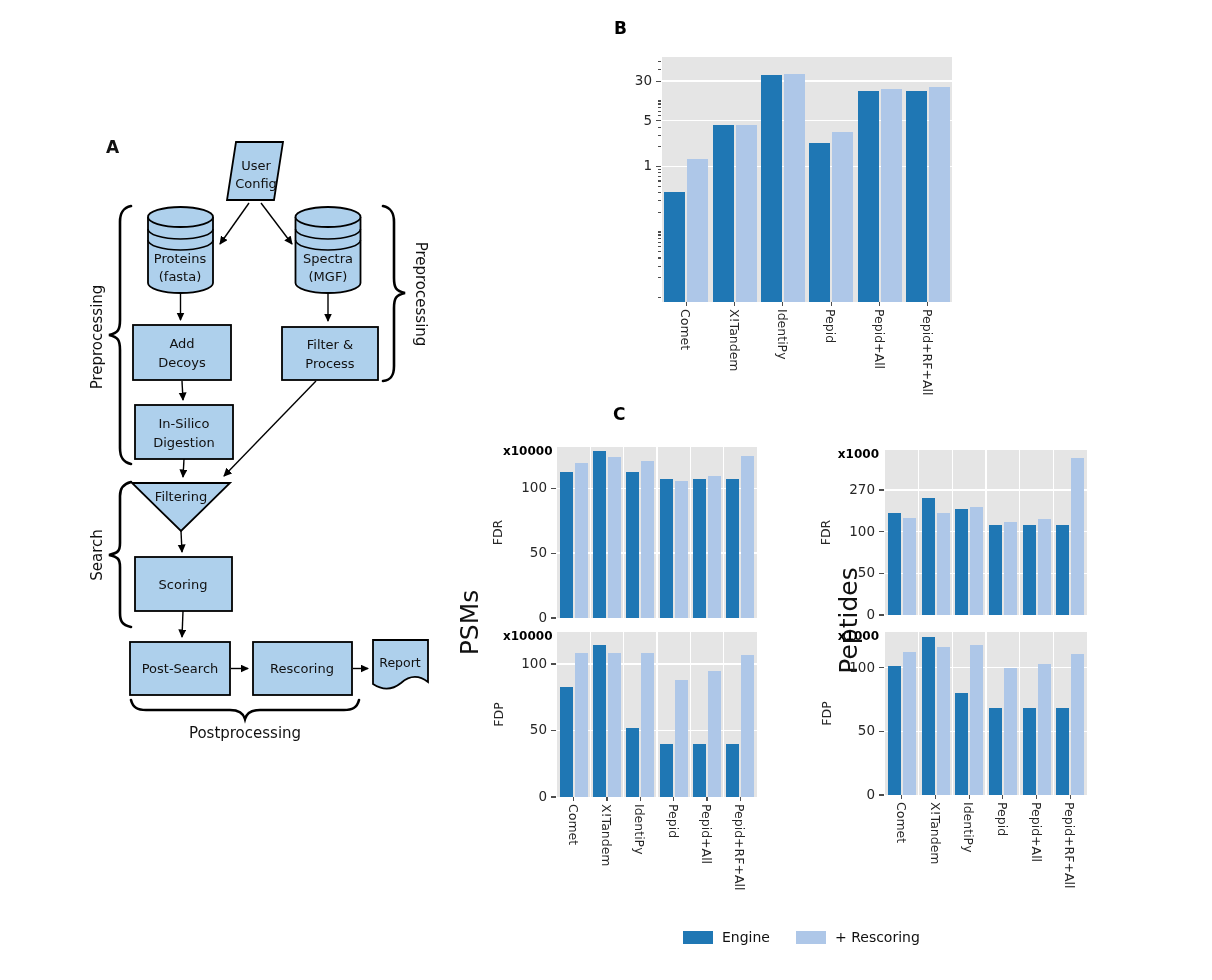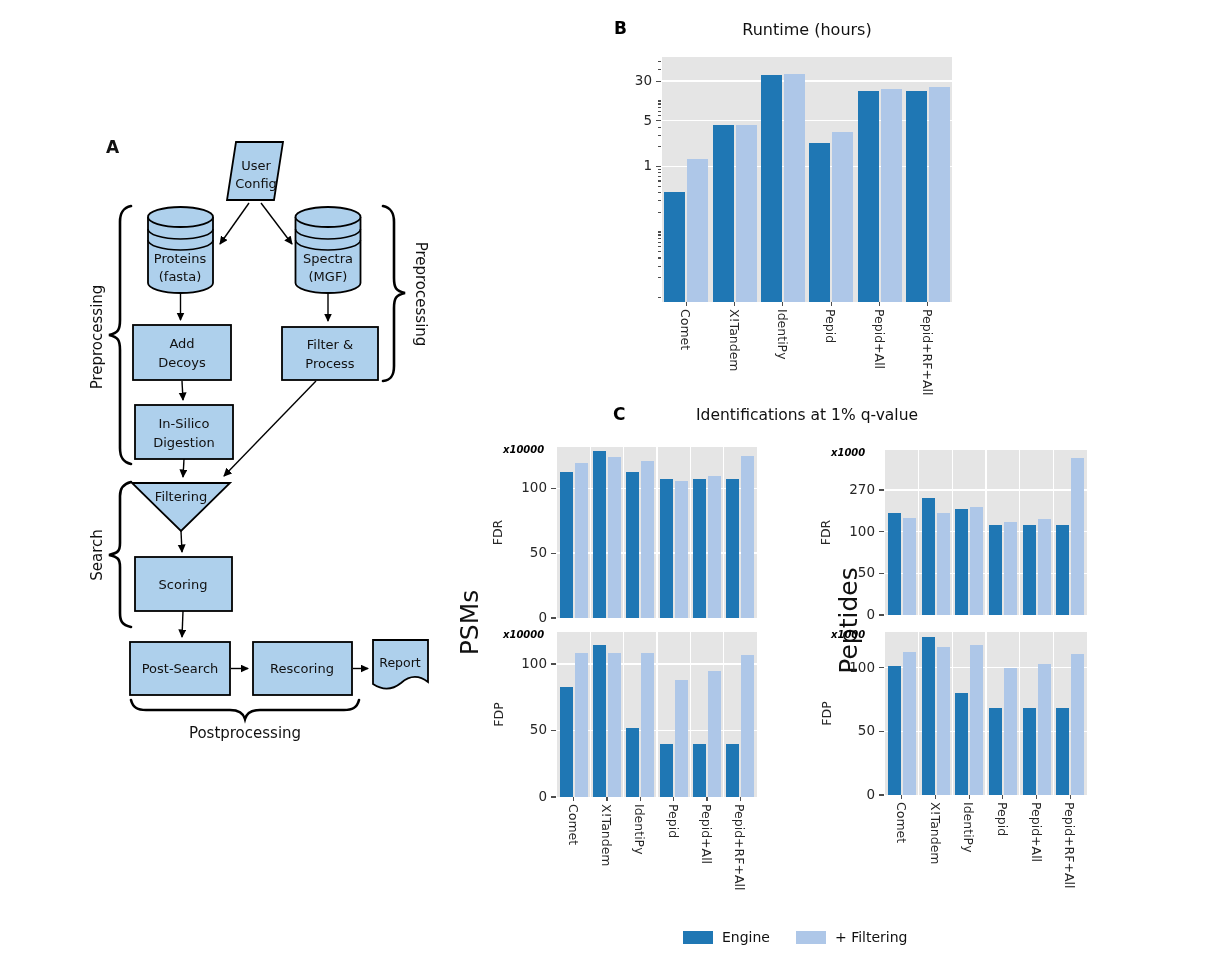--- a/index.html
+++ b/index.html
@@ -14,22 +14,22 @@
   .plot { position:absolute; background:#e5e5e5; }
   .gridline-h { position:absolute; left:0; right:0; height:1.6px; background:#ffffff; }
   .gridline-v { position:absolute; top:0; bottom:0; width:1.2px; background:#ffffff; }
   .bar { position:absolute; bottom:0; }
   .ytick-mark { position:absolute; height:1.2px; background:#4d4d4d; }
   .xtick-mark { position:absolute; width:1.2px; height:4px; background:#4d4d4d; }
   .ytick-label { position:absolute; left:-58px; width:48px; text-align:right;
     font-size:13.5px; color:#262626; }
   .xtick-label { position:absolute; writing-mode:vertical-rl; white-space:nowrap;
     font-size:12.5px; color:#262626; }
-  .mult-label { position:absolute; width:48px; text-align:left; font-weight:bold;
-    font-size:10px; color:#000;font-style:italic; }
+  .mult-label { position:absolute; width:48px; text-align:right; font-weight:bold;
+    font-size:12px; color:#000; }
   .vlabel-box { position:absolute; display:flex; align-items:center; justify-content:center; }
   .vlabel-box span { transform:rotate(-90deg); white-space:nowrap; }
   .axis-name { font-size:12.5px; color:#262626; }
   .row-name { font-size:25px; color:#111; }
   .legend { position:absolute; display:flex; align-items:center; font-size:14px; color:#111; }
   .legend-item { display:flex; align-items:center; margin-right:26px; }
   .swatch { width:30px; height:13px; margin-right:9px; }
 </style>
 </head>
 <body>
@@ -133,21 +133,20 @@
       <path d="M 131 700 C 133 708 138 710 146 710 L 230 710 C 238 710 243 712 245 719 C 247 712 252 710 260 710 L 344 710 C 352 710 357 708 359 700"></path>
     </g>
 
     <text x="102" y="337" font-size="15" text-anchor="middle" transform="rotate(-90 102 337)">Preprocessing</text>
     <text x="416" y="294" font-size="15" text-anchor="middle" transform="rotate(90 416 294)">Preprocessing</text>
     <text x="102" y="555" font-size="15" text-anchor="middle" transform="rotate(-90 102 555)">Search</text>
     <text x="245" y="738" font-size="15" text-anchor="middle">Postprocessing</text>
   </svg>
 
   <div class="panel-letter" style="left:614px;top:18px;">B</div>
-  <div class="chart-title" style="left:662px;top:20px;width:290px;">Runtime (hours)</div>
   <div class="plot" id="chart-runtime" style="left:662px;top:57px;width:290px;height:245px;">
       <div class="gridline-h" style="top: 108.657px;"></div>
       <div class="ytick-mark" style="left: -6px; width: 5px; top: 108.857px;"></div>
       <div class="ytick-label" style="top: 100.457px;">1</div>
       <div class="gridline-h" style="top: 62.9021px;"></div>
       <div class="ytick-mark" style="left: -6px; width: 5px; top: 63.1021px;"></div>
       <div class="ytick-label" style="top: 54.7021px;">5</div>
       <div class="gridline-h" style="top: 23.4905px;"></div>
       <div class="ytick-mark" style="left: -6px; width: 5px; top: 23.6905px;"></div>
       <div class="ytick-label" style="top: 15.2905px;">30</div>
@@ -199,21 +198,20 @@
       <div class="bar" style="left: 218.5px; width: 21px; height: 212.907px; background: rgb(174, 199, 232);"></div>
       <div class="xtick-mark" style="left: 216.9px; top: 245px;"></div>
       <div class="xtick-label" style="left: 209.5px; top: 252px;">Pepid+All</div>
       <div class="bar" style="left: 243.833px; width: 21px; height: 211.172px; background: rgb(31, 119, 180);"></div>
       <div class="bar" style="left: 266.833px; width: 21px; height: 215.412px; background: rgb(174, 199, 232);"></div>
       <div class="xtick-mark" style="left: 265.233px; top: 245px;"></div>
       <div class="xtick-label" style="left: 257.833px; top: 252px;">Pepid+RF+All</div>
     </div>
 
   <div class="panel-letter" style="left:613px;top:404px;">C</div>
-  <div class="chart-title" style="left:597px;top:406px;width:420px;font-size:15.5px;">Identifications at 1% q-value</div>
 
   <div class="vlabel-box" style="left:442px;top:500px;width:56px;height:244px;">
     <span class="row-name">PSMs</span>
   </div>
   <div class="vlabel-box" style="left:820px;top:498px;width:56px;height:244px;">
     <span class="row-name">Peptides</span>
   </div>
 
   <div class="vlabel-box" style="left:484px;top:447px;width:28px;height:171px;">
     <span class="axis-name">FDR</span>
@@ -369,17 +367,17 @@
       <div class="xtick-label" style="left: 177.167px; top: 170px;">Pepid+RF+All</div>
     </div>
 
   <div class="legend" style="left:683px;top:929px;">
     <div class="legend-item">
       <span class="swatch" style="background:#1f77b4;"></span>
       <span>Engine</span>
     </div>
     <div class="legend-item">
       <span class="swatch" style="background:#aec7e8;"></span>
-      <span>+ Filtering</span>
+      <span>+ Rescoring</span>
     </div>
   </div>
 
 </div>
 
 </body></html>

